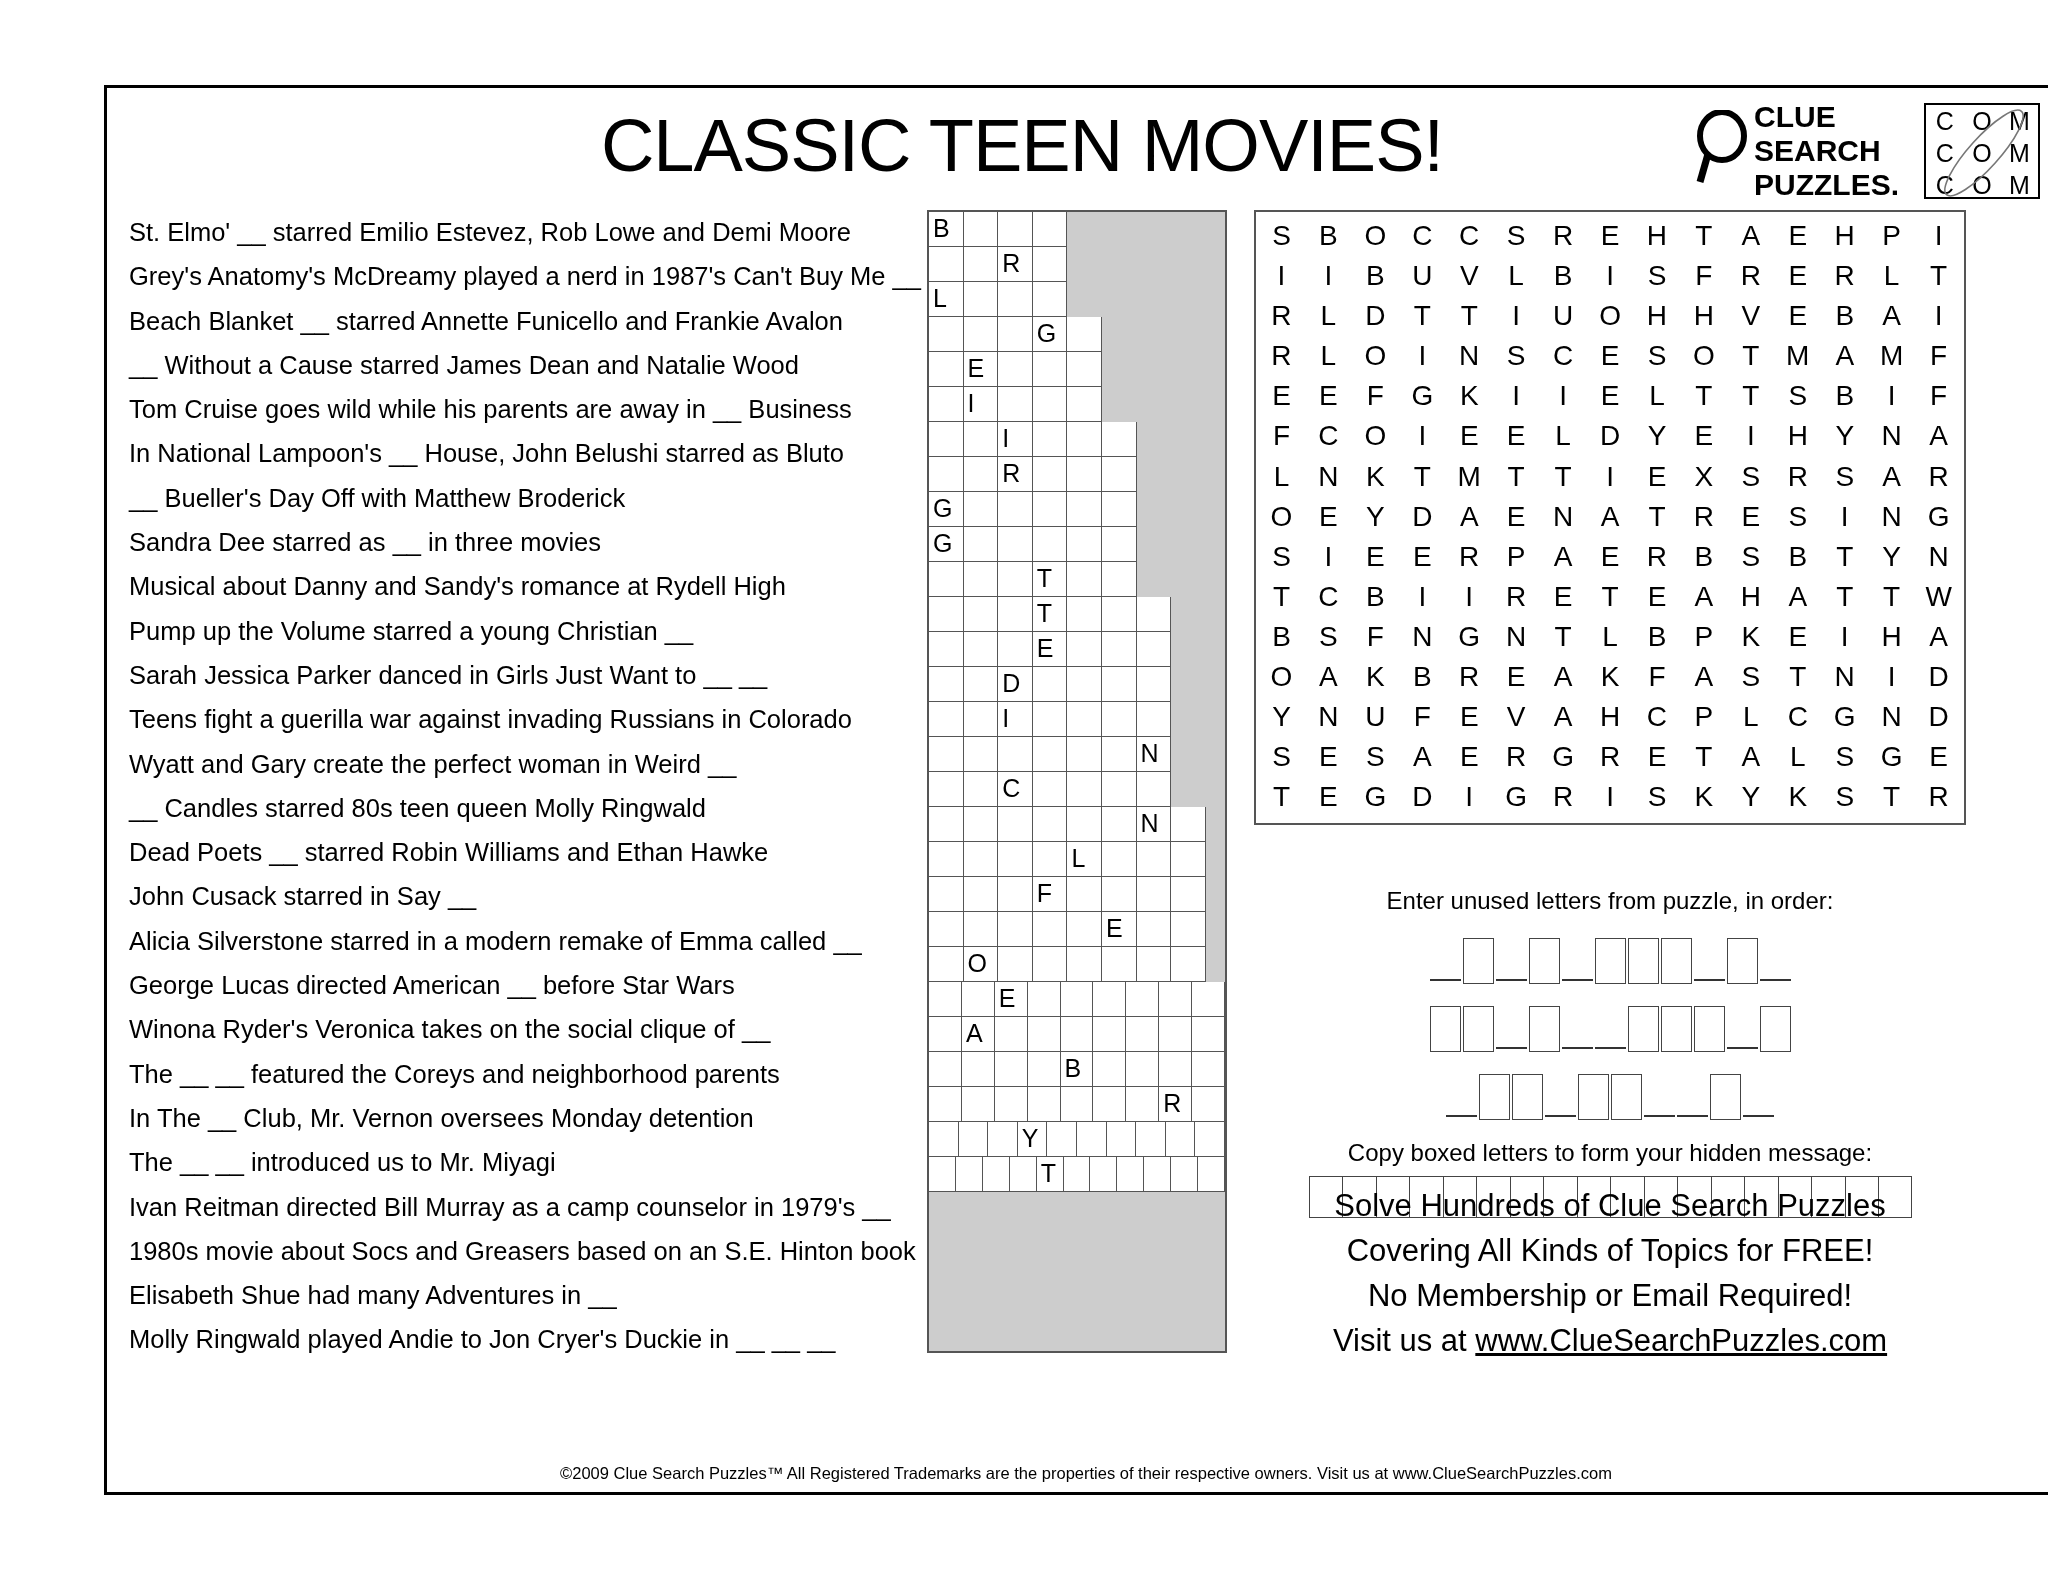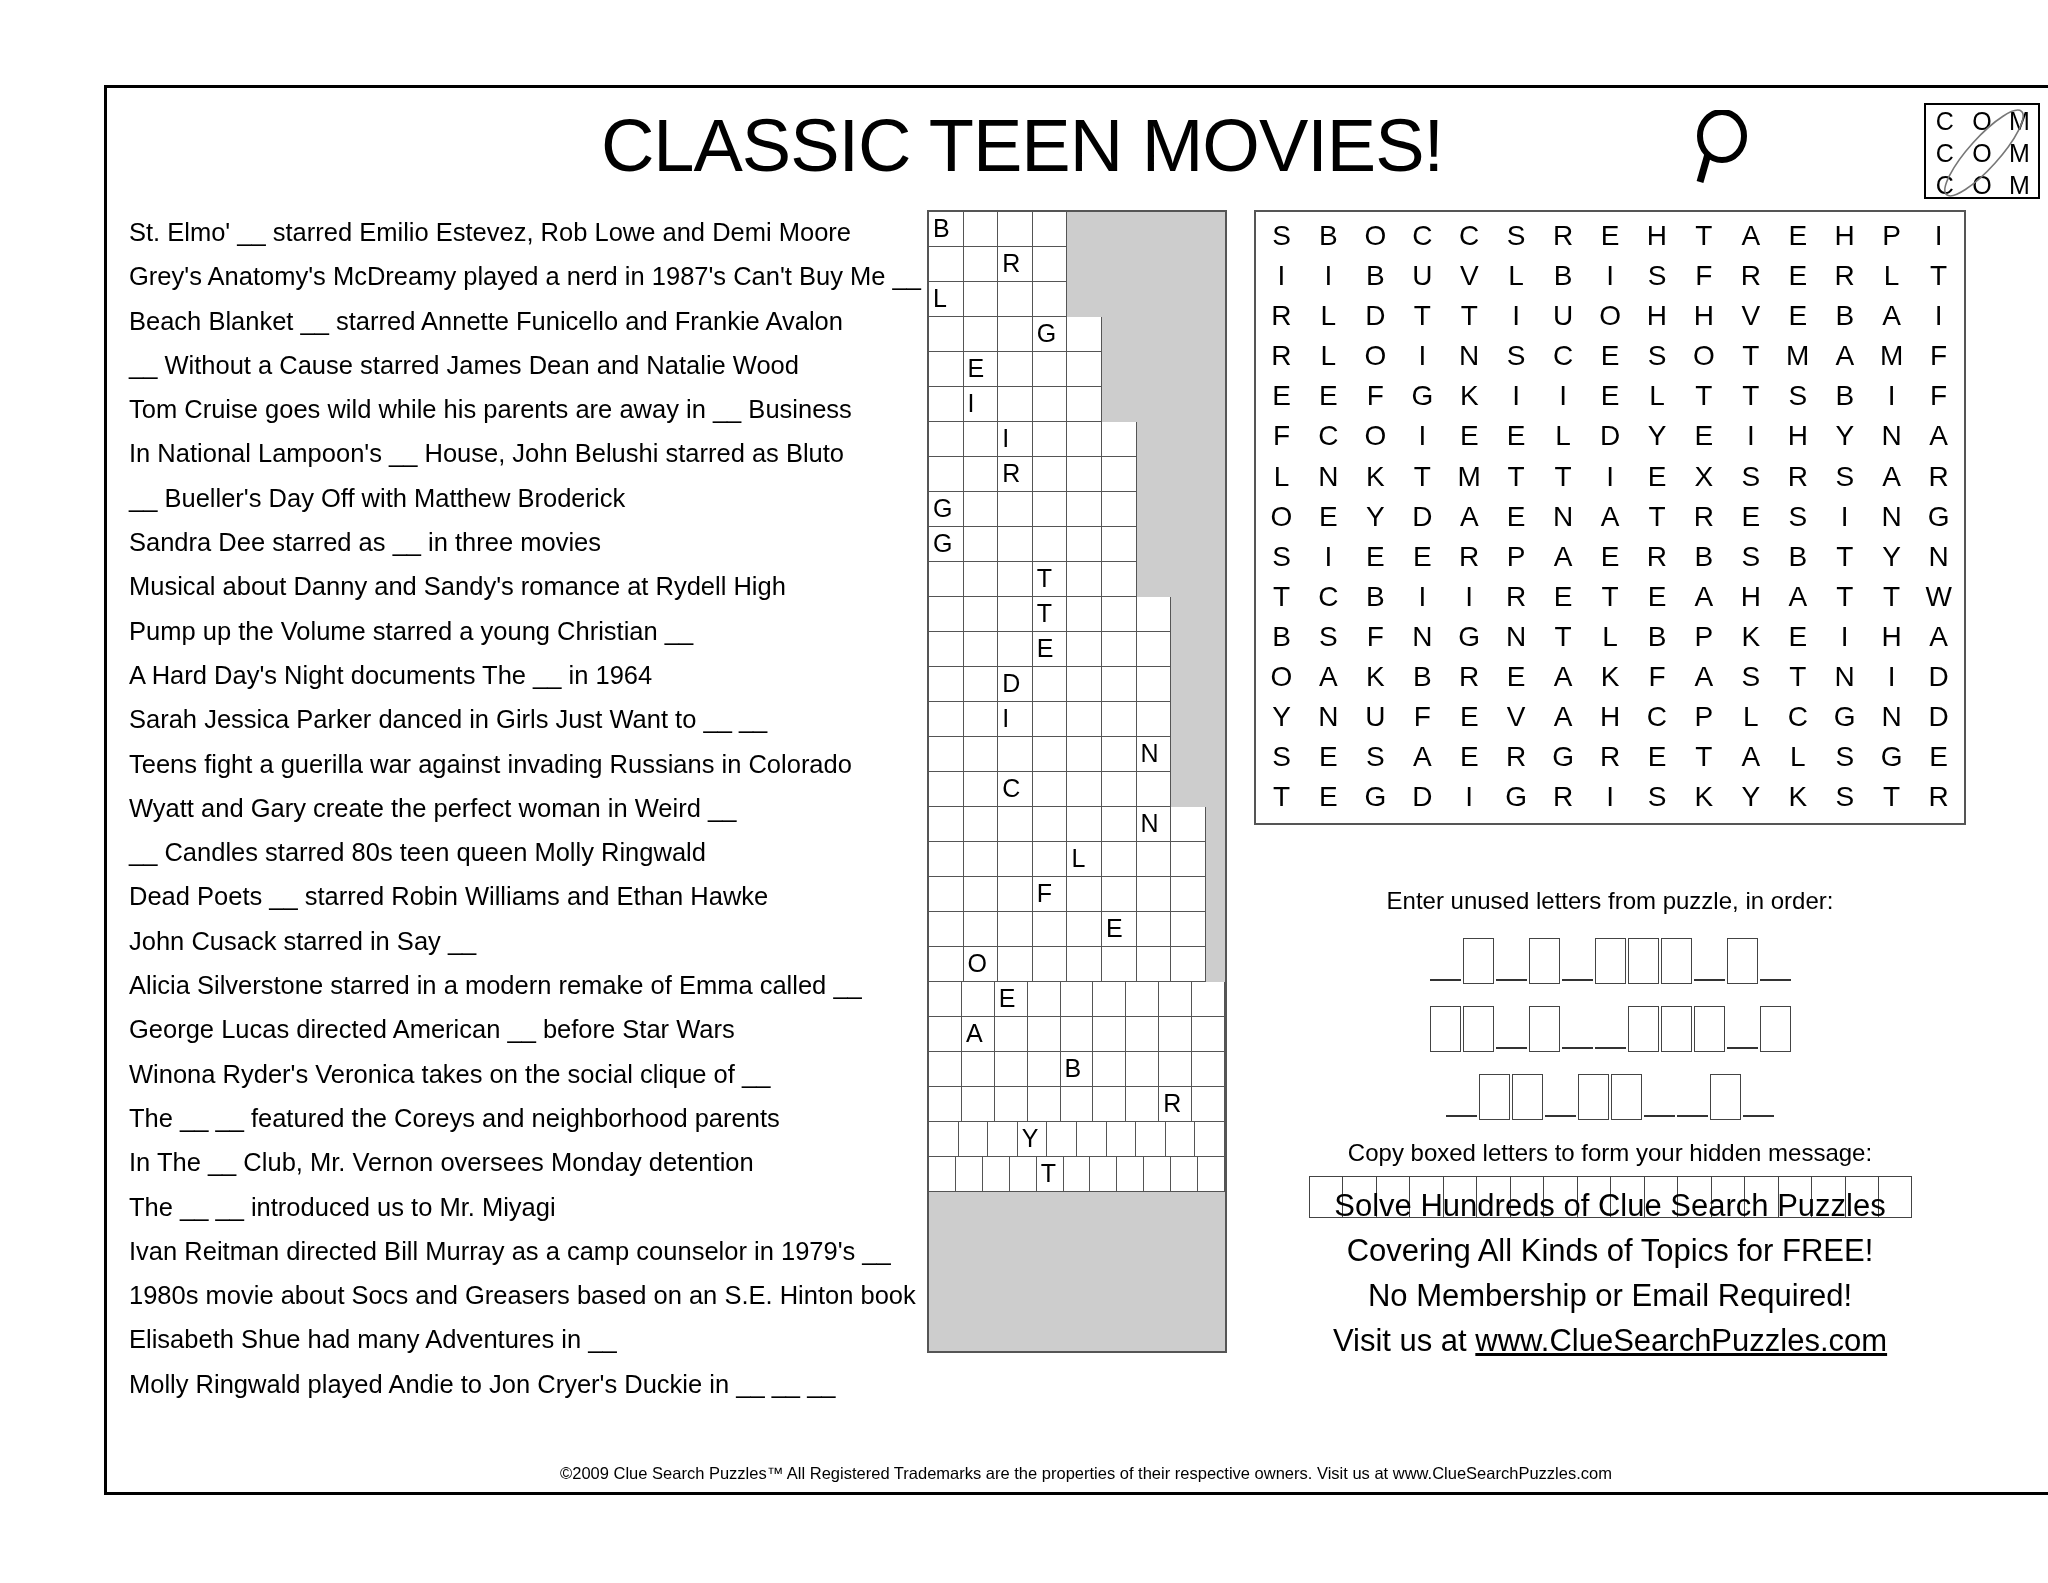--- a/index.html
+++ b/index.html
@@ -220,20 +220,25 @@
 <div id="page">
 
   <div id="header">
     <div id="title">CLASSIC TEEN MOVIES!</div>
 
     <div id="logo">
       <svg class="logo-glass" viewBox="0 0 54 74">
         <ellipse cx="26" cy="26" rx="22" ry="24" fill="none" stroke="#000" stroke-width="6"></ellipse>
         <line x1="12" y1="44" x2="4" y2="72" stroke="#000" stroke-width="7"></line>
       </svg>
+      <div class="logo-words">
+        <div>CLUE</div>
+        <div>SEARCH</div>
+        <div>PUZZLES.</div>
+      </div>
       <div class="logo-grid">
         <table>
           <tbody>
               <tr>
             <td>C</td>
             <td>O</td>
             <td>M</td>
           </tr>
           <tr>
             <td>C</td>
@@ -258,21 +263,20 @@
       <div class="clue">St. Elmo' __ starred Emilio Estevez, Rob Lowe and Demi Moore</div>
       <div class="clue">Grey's Anatomy's McDreamy played a nerd in 1987's Can't Buy Me __</div>
       <div class="clue">Beach Blanket __ starred Annette Funicello and Frankie Avalon</div>
       <div class="clue">__ Without a Cause starred James Dean and Natalie Wood</div>
       <div class="clue">Tom Cruise goes wild while his parents are away in __ Business</div>
       <div class="clue">In National Lampoon's __ House, John Belushi starred as Bluto</div>
       <div class="clue">__ Bueller's Day Off with Matthew Broderick</div>
       <div class="clue">Sandra Dee starred as __ in three movies</div>
       <div class="clue">Musical about Danny and Sandy's romance at Rydell High</div>
       <div class="clue">Pump up the Volume starred a young Christian __</div>
-      <div class="clue">A Hard Day's Night documents The __ in 1964</div>
       <div class="clue">Sarah Jessica Parker danced in Girls Just Want to __ __</div>
       <div class="clue">Teens fight a guerilla war against invading Russians in Colorado</div>
       <div class="clue">Wyatt and Gary create the perfect woman in Weird __</div>
       <div class="clue">__ Candles starred 80s teen queen Molly Ringwald</div>
       <div class="clue">Dead Poets __ starred Robin Williams and Ethan Hawke</div>
       <div class="clue">John Cusack starred in Say __</div>
       <div class="clue">Alicia Silverstone starred in a modern remake of Emma called __</div>
       <div class="clue">George Lucas directed American __ before Star Wars</div>
       <div class="clue">Winona Ryder's Veronica takes on the social clique of __</div>
       <div class="clue">The __ __ featured the Coreys and neighborhood parents</div>

